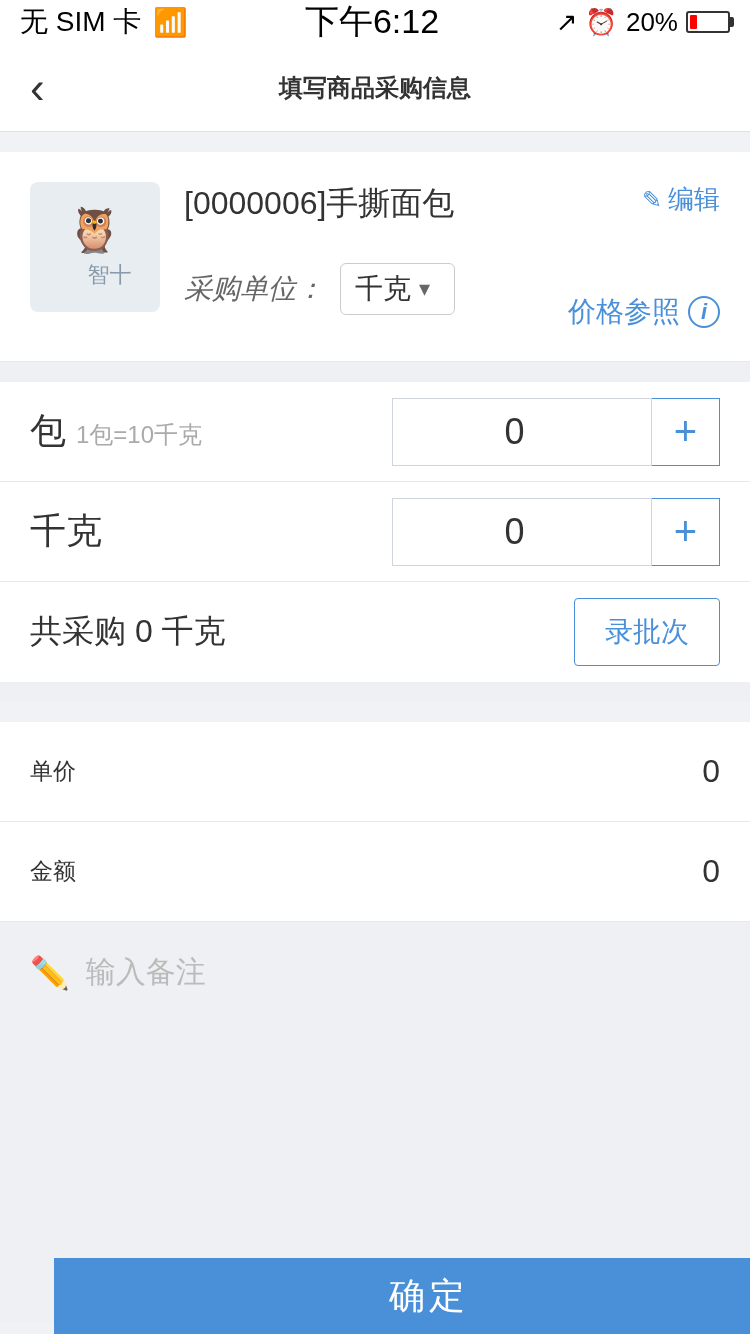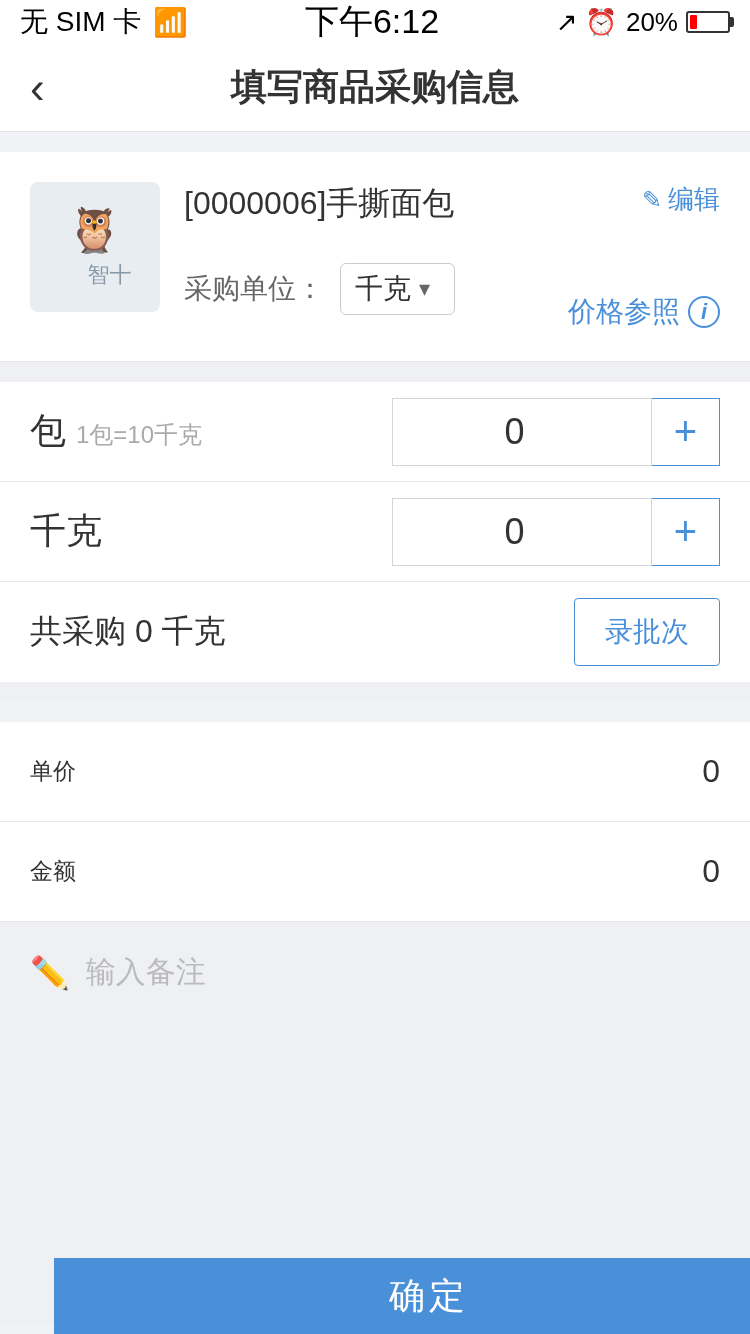--- a/index.html
+++ b/index.html
@@ -51,21 +51,21 @@
       border-bottom: 1px solid #e0e0e0;
       position: relative;
       padding: 0 30px;
     }
     .nav-back {
       position: absolute; left: 30px;
       font-size: 44px; color: #333; cursor: pointer;
       display: flex; align-items: center;
     }
     .nav-title {
-      font-size: 36px; font-weight: 600; color: #333;
+      font-size: 24px; font-weight: 600; color: #333;
     }
 
     
     .product-card {
       background: #fff;
       margin-top: 20px;
       padding: 30px 30px 30px 30px;
       display: flex;
       align-items: flex-start;
       gap: 24px;
@@ -92,21 +92,21 @@
     .product-name {
       font-size: 32px; font-weight: 500; color: #333;
     }
     .edit-btn {
       font-size: 26px; color: #4a90d9; display: flex; align-items: center; gap: 6px; cursor: pointer; flex-shrink: 0;
     }
     .edit-icon { font-size: 24px; }
     .unit-row {
       display: flex; align-items: center; margin-top: 20px; gap: 16px;
     }
-    .unit-label { font-size: 28px; color: #666; }
+    .unit-label { font-size: 28px; color: #666; font-style: italic; }
     .unit-select {
       border: 1px solid #ccc; border-radius: 6px;
       padding: 6px 24px 6px 14px;
       font-size: 28px; color: #333;
       background: #fff;
       position: relative; display: inline-flex; align-items: center; gap: 8px;
       cursor: pointer;
     }
     .unit-arrow { font-size: 22px; color: #666; }
     .price-ref-btn {

